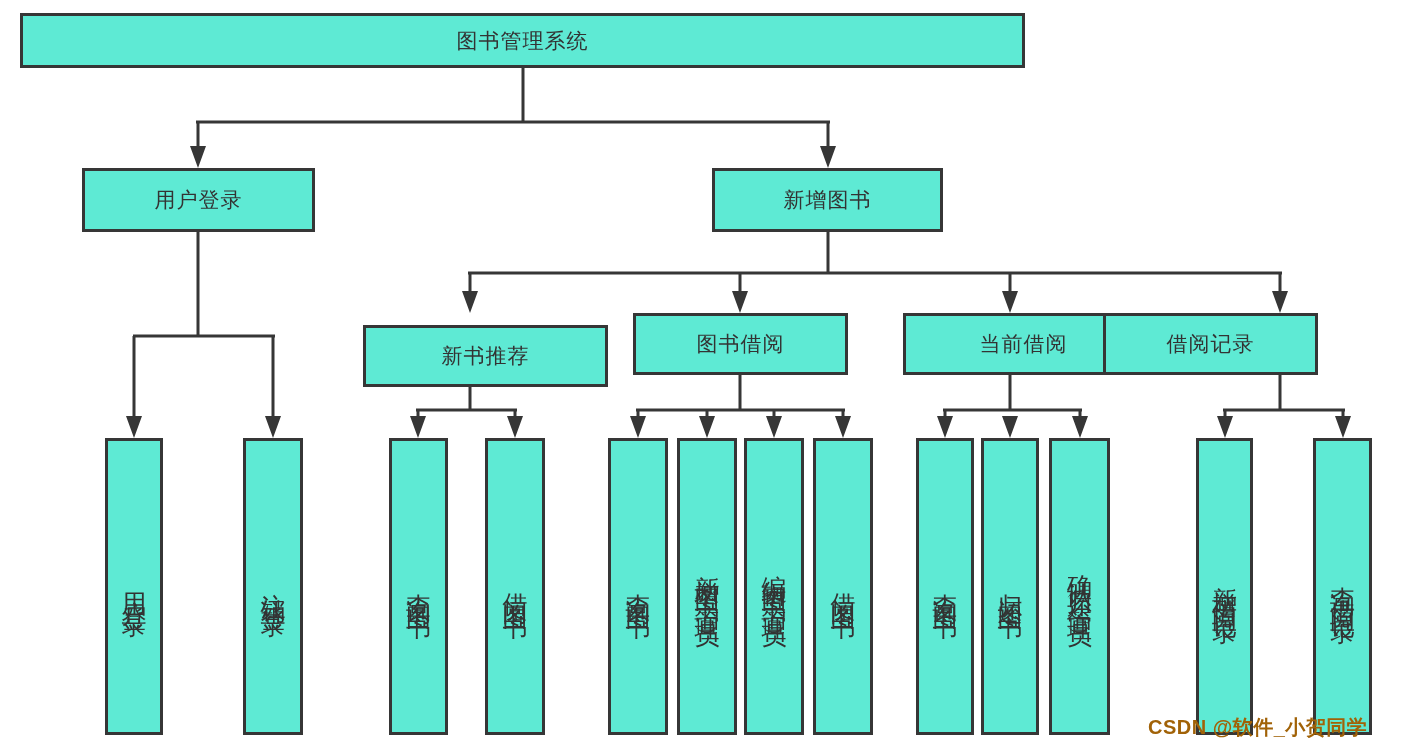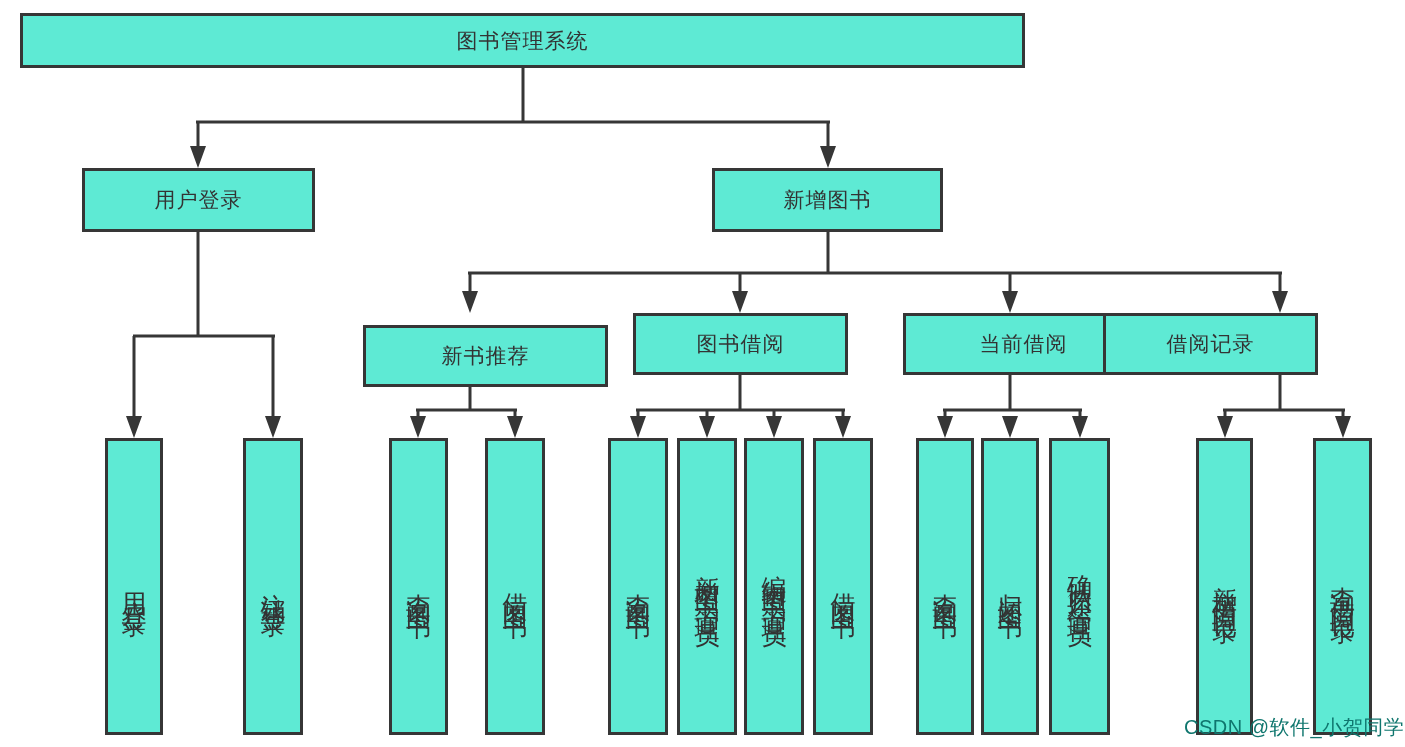--- a/index.html
+++ b/index.html
@@ -27,26 +27,27 @@
   .node.v span{
     writing-mode:vertical-rl;
     text-orientation:mixed;
     font-size:25px;
     letter-spacing:7px;
     line-height:1;
     white-space:nowrap;
   }
   .watermark{
     position:absolute;
-    left:1184px;top:714px;
+    left:1148px;top:714px;
     font-size:20px;
-    color:#0f766e;
+    color:#a16207;
     letter-spacing:0.5px;
     white-space:nowrap;
     z-index:10;
+    font-weight:bold;
   }
 </style>
 </head>
 <body>
 
 <div class="canvas">
 
   <svg class="wires" width="1405" height="747" viewBox="0 0 1405 747">
     <path d="M523 68 V122 M196 122 H830 M198 122 V150 M828 122 V150
              M198 232 V337 M133 336 H275 M134 336 V420 M273 336 V420

